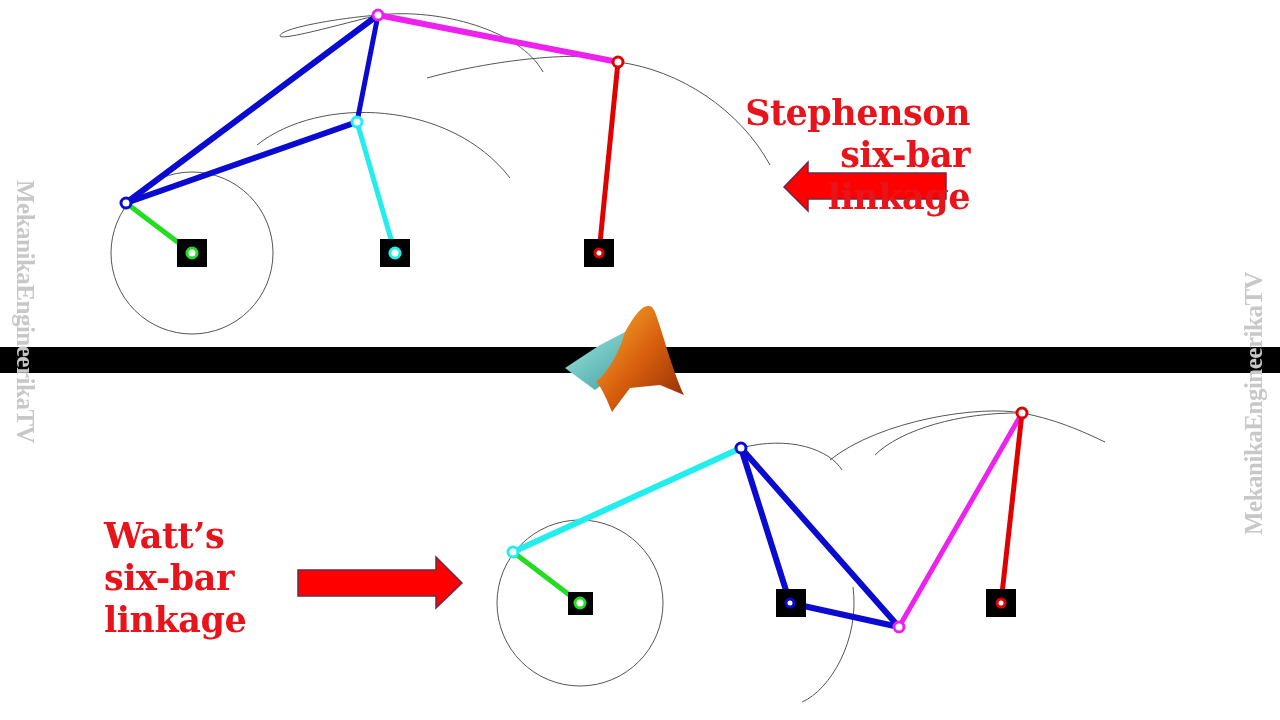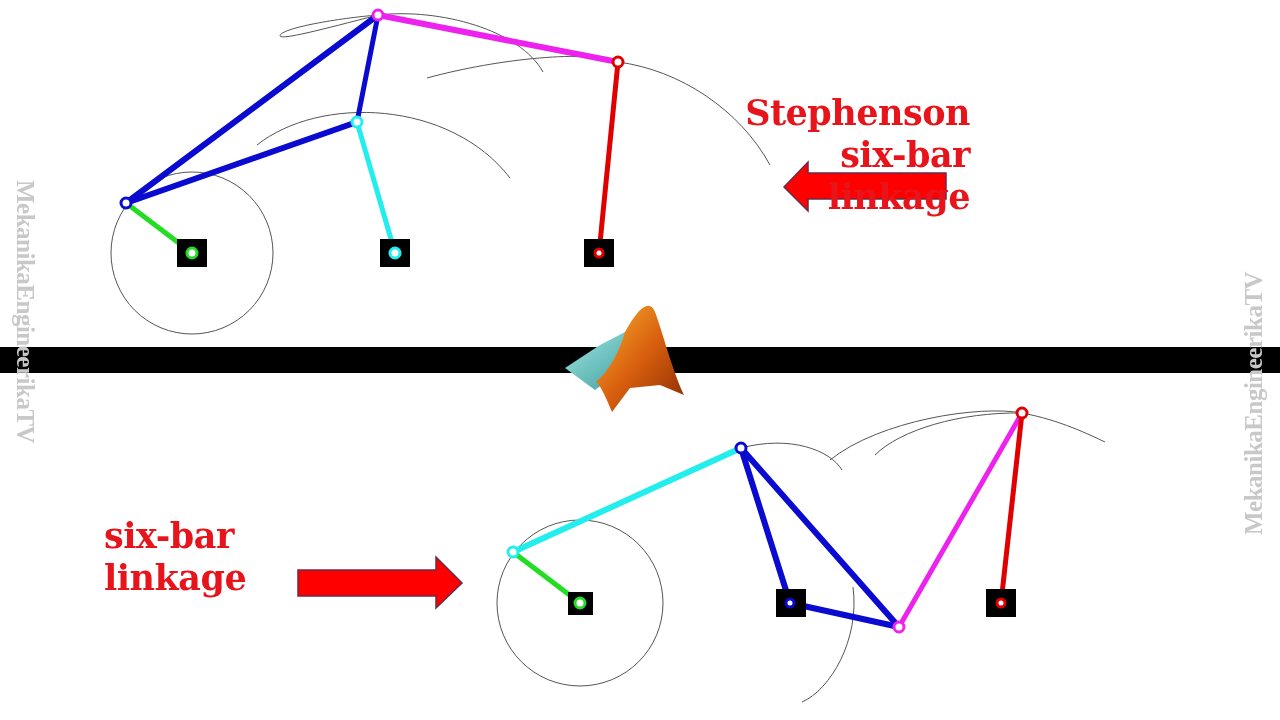--- a/index.html
+++ b/index.html
@@ -102,19 +102,20 @@
     <path d="M625,332 C640,305 650,300 655,312 C662,330 672,370 684,395 L660,385 L630,388 L612,412 C605,395 600,385 596,382 C610,370 620,350 625,332 Z" fill="url(#orng)"></path>
   </svg>
 
   <div class="label label-steph">
     <span>Stephenson</span>
     <span>six-bar</span>
     <span>linkage</span>
   </div>
 
   <div class="label label-watt">
+    <span>Watt’s</span>
     <span>six-bar</span>
     <span>linkage</span>
   </div>
 
   <div class="watermark wm-left">MekanikaEngineerikaTV</div>
   <div class="watermark wm-right">MekanikaEngineerikaTV</div>
 </div>
 
 </body></html>

